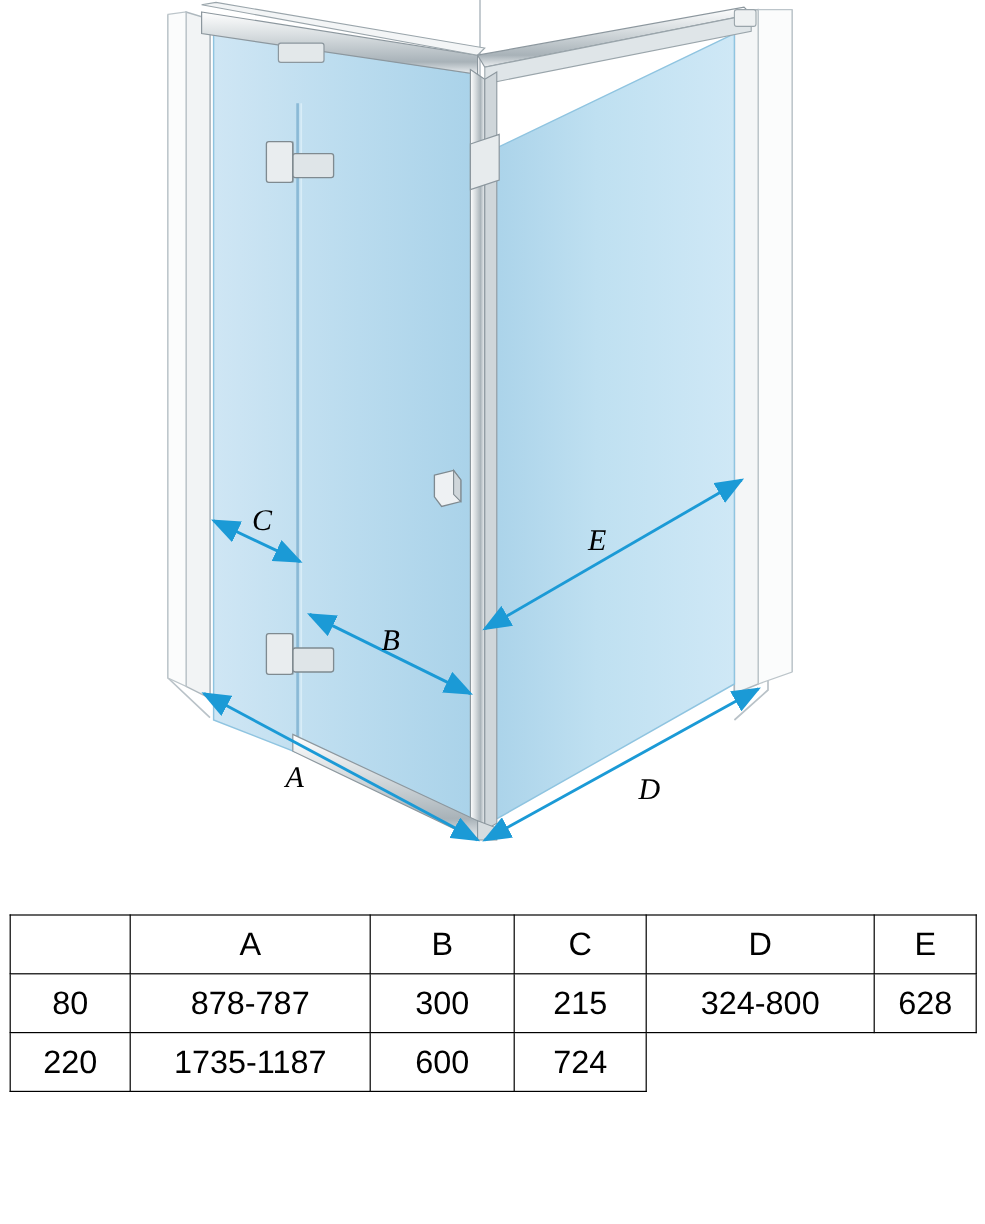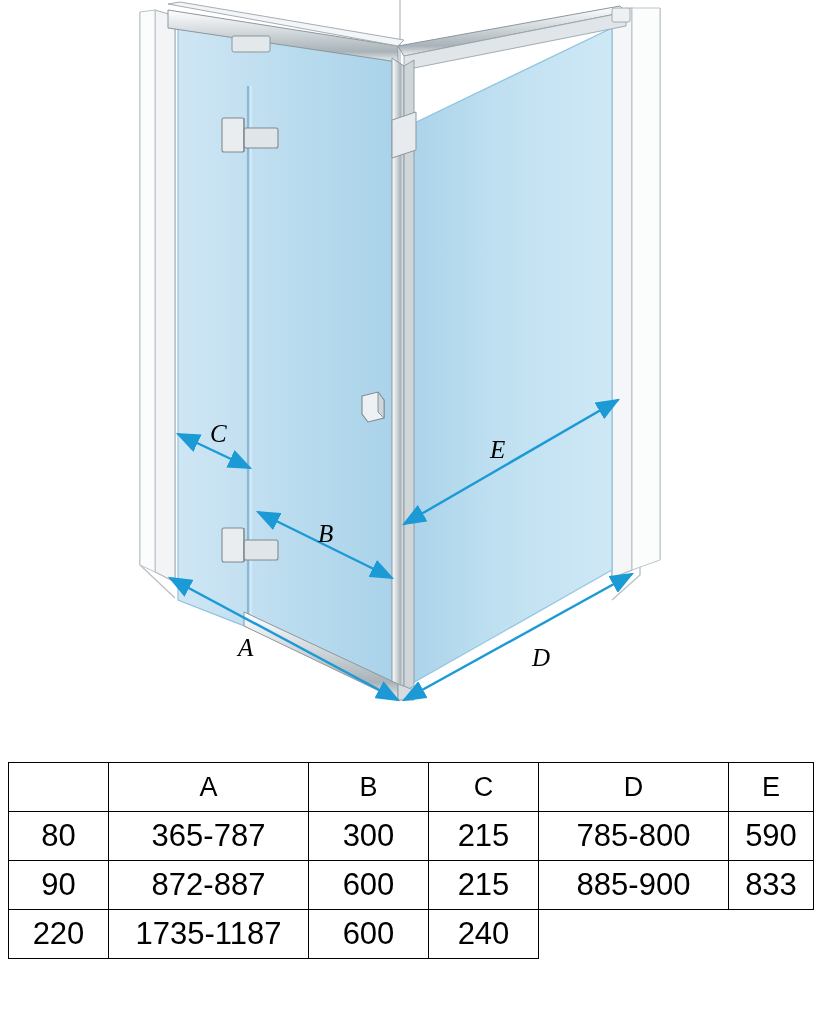--- a/index.html
+++ b/index.html
@@ -41,21 +41,21 @@
     border-collapse: collapse;
     margin-left: 8px;
     width: 805px;
     table-layout: fixed;
   }
   table.spec td, table.spec th {
     border: 1px solid #000;
     height: 48px;
     text-align: center;
     font-family: "Liberation Sans", sans-serif;
-    font-size: 31px;
+    font-size: 27px;
     font-weight: normal;
     padding: 0;
   }
   table.spec th {
     font-size: 27px;
   }
   col.c0 { width: 100px; }
   col.c1 { width: 200px; }
   col.c2 { width: 120px; }
   col.c3 { width: 110px; }
@@ -204,37 +204,29 @@
         <th>A</th>
         <th>B</th>
         <th>C</th>
         <th>D</th>
         <th>E</th>
       </tr>
     </thead>
     <tbody>
       <tr>
         <td>80</td>
-        <td>365-787</td>
+        <td>878-787</td>
         <td>300</td>
         <td>215</td>
-        <td>785-800</td>
-        <td>590</td>
-      </tr>
-      <tr>
-        <td>90</td>
-        <td>872-887</td>
-        <td>600</td>
-        <td>215</td>
-        <td>885-900</td>
-        <td>833</td>
+        <td>324-800</td>
+        <td>628</td>
       </tr>
       <tr>
         <td>220</td>
         <td>1735-1187</td>
         <td>600</td>
-        <td>240</td>
+        <td>724</td>
         <td class="empty-cell" style="border:none;"></td>
         <td style="border:none;"></td>
       </tr>
     </tbody>
   </table>
 </div>
 
 </body></html>

